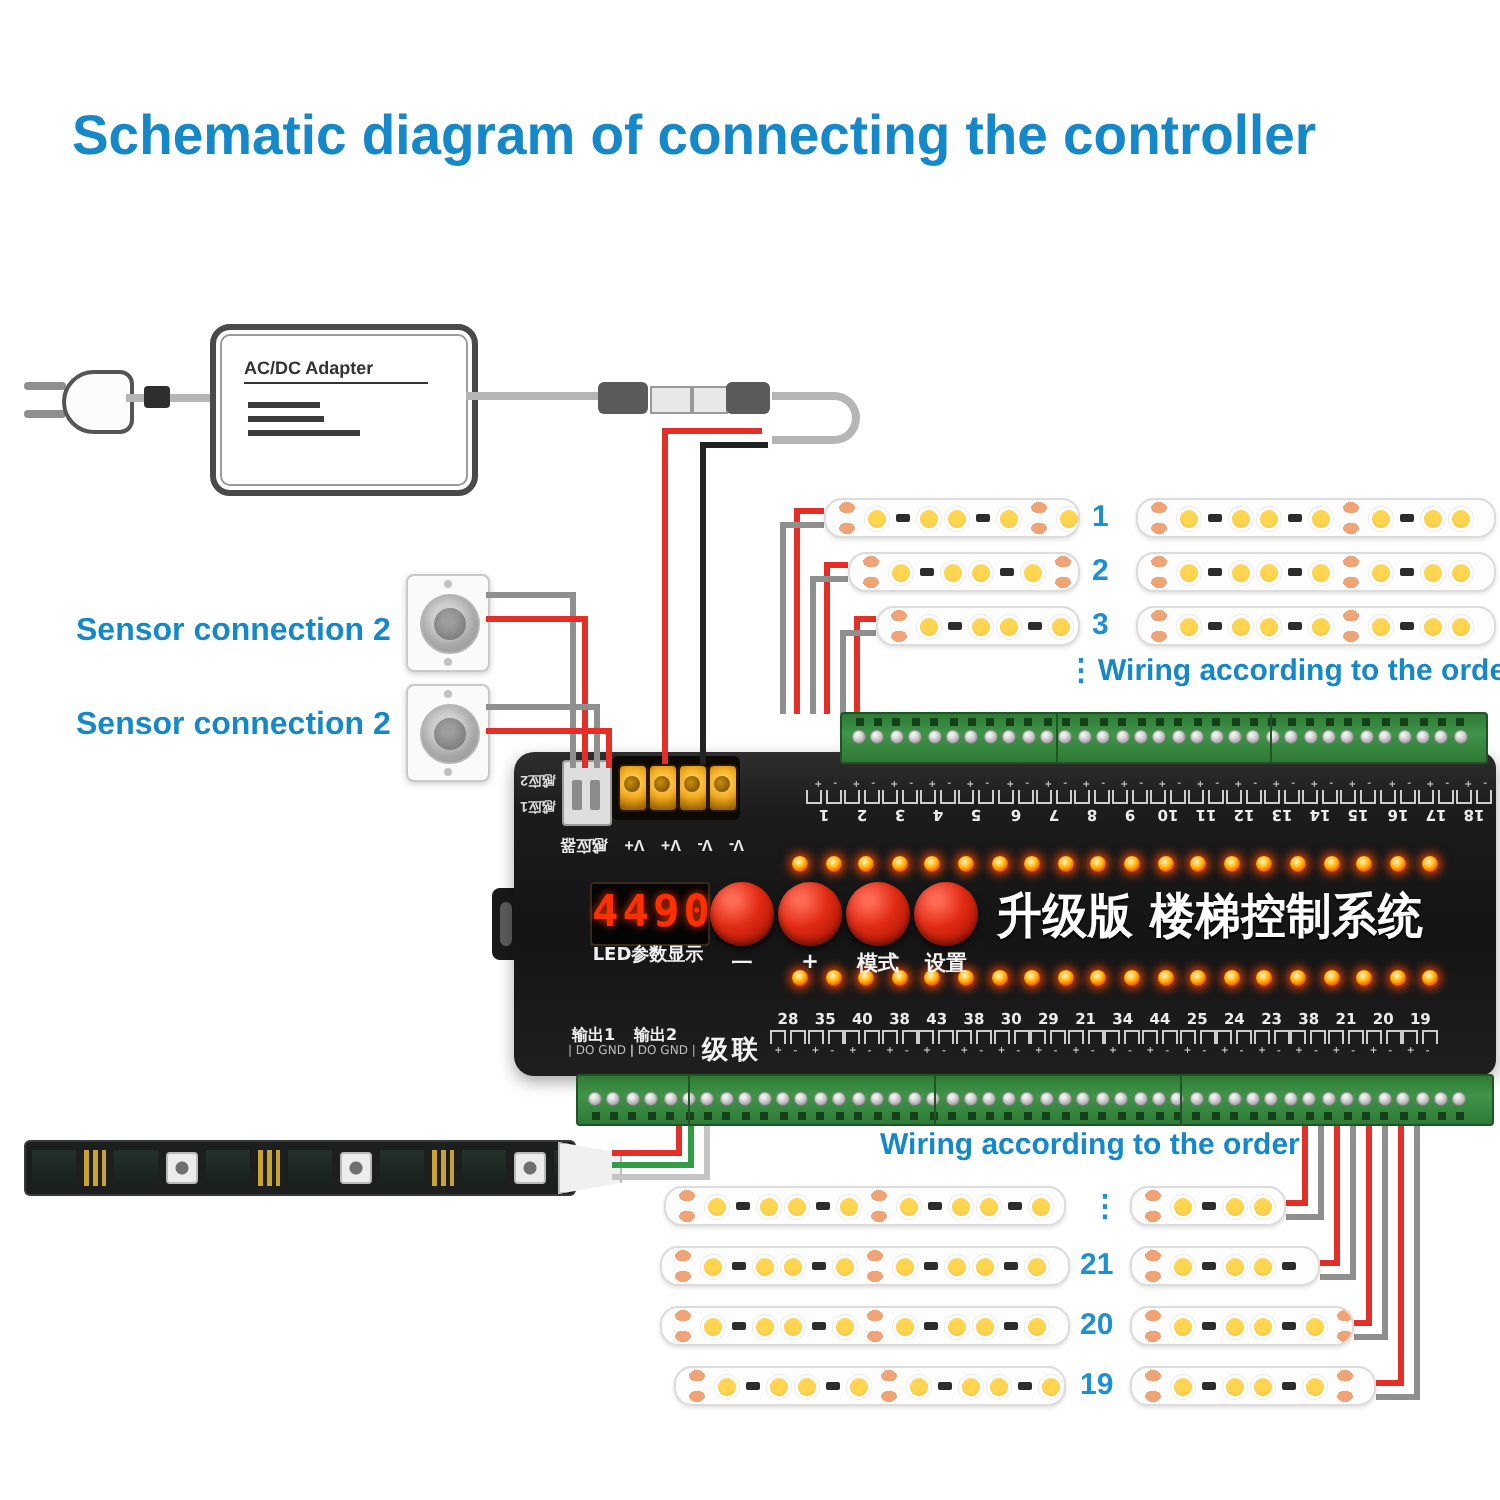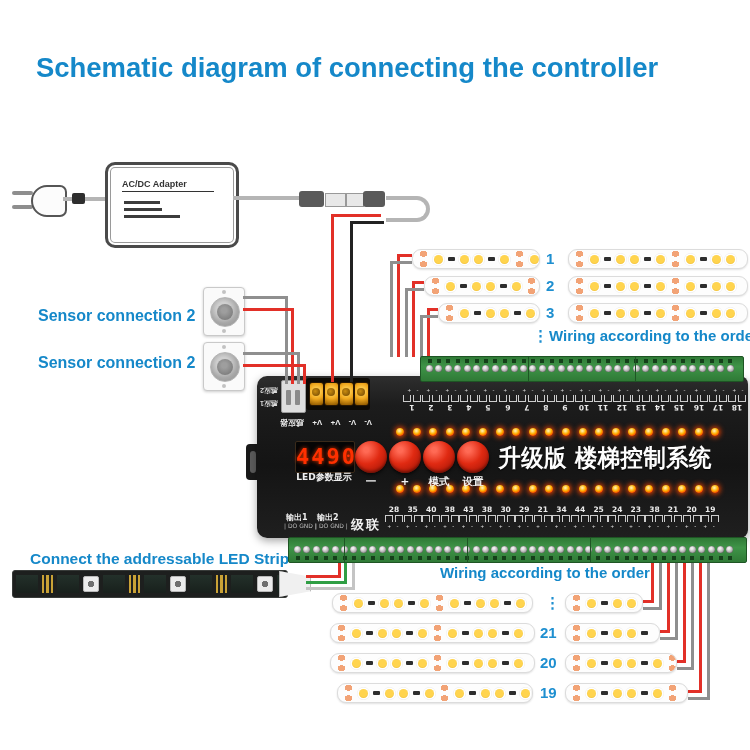--- a/index.html
+++ b/index.html
@@ -160,21 +160,20 @@
   </div>
   <div class="pinrow" id="pinrow">
       <span>V-</span>
       <span>V-</span>
       <span>V+</span>
       <span>V+</span>
       <span>感应器</span>
     </div>
   <div class="casc">级联</div>
 
-  <div class="lbl" style="left:30px;top:550px;font-size:15.5px;">Connect the addressable LED Strip</div>
   <div class="astrip" id="astrip">
       <div class="agap"></div>
       <div class="apads"></div>
       <div class="agap"></div>
       <div class="aled"></div>
       <div class="agap"></div>
       <div class="apads"></div>
       <div class="agap"></div>
       <div class="aled"></div>
       <div class="agap"></div>

